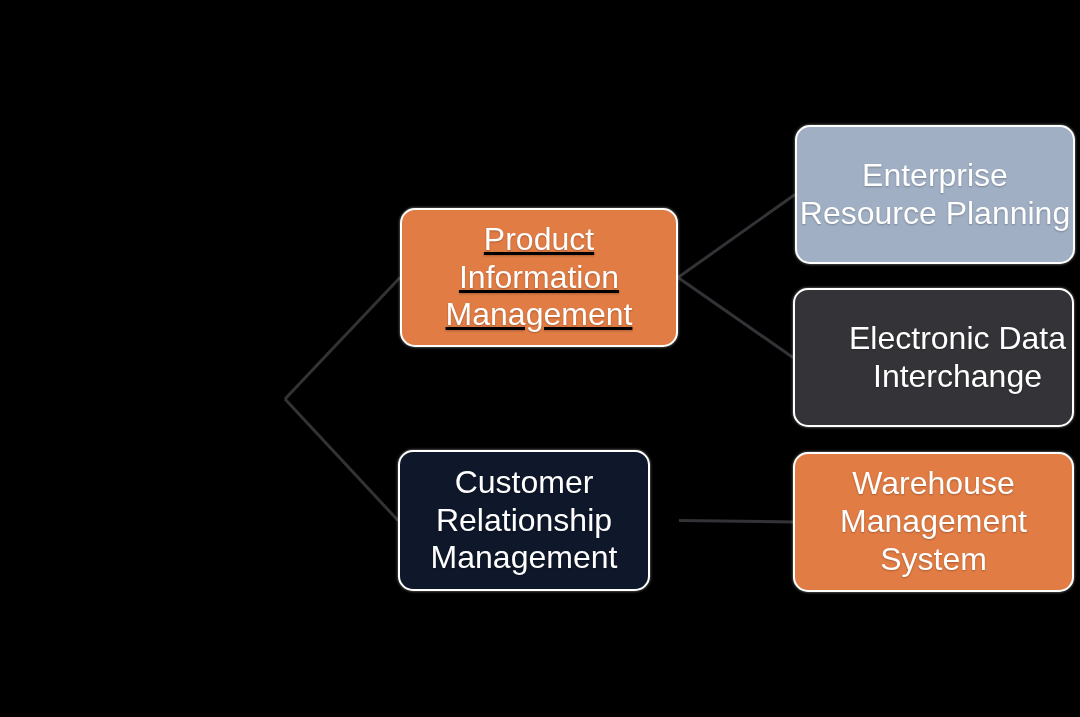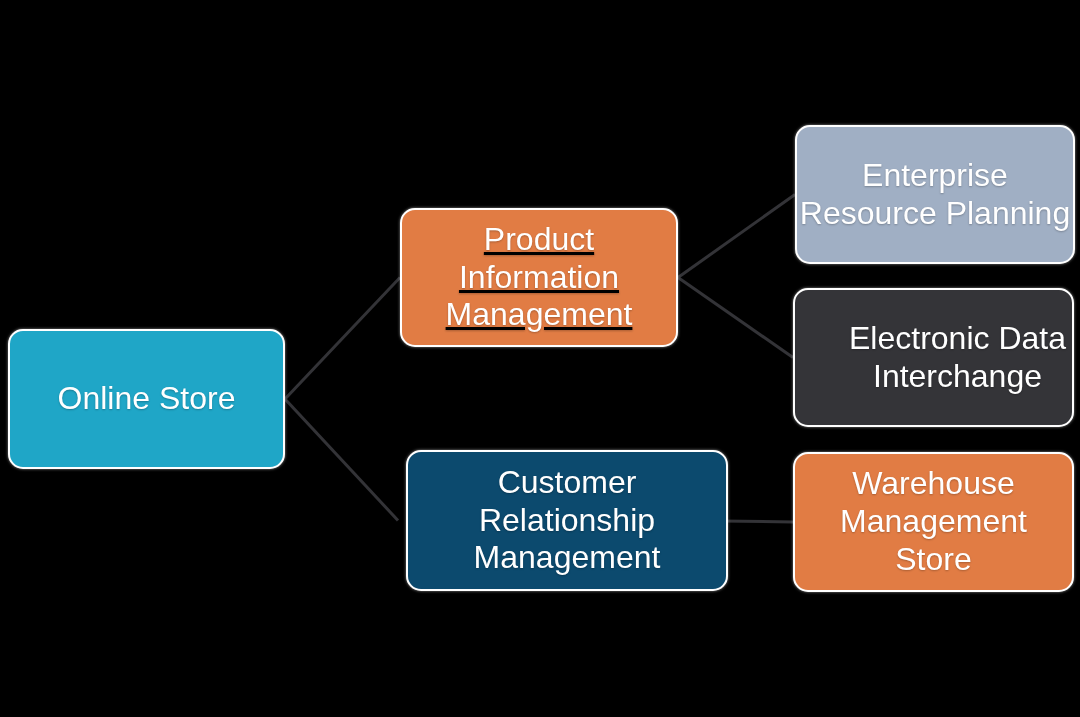--- a/index.html
+++ b/index.html
@@ -47,45 +47,42 @@
 <div class="canvas" style="background: rgb(0, 0, 0);">
 
   <svg id="connector-layer" width="1080" height="717" viewBox="0 0 1080 717">
       <line x1="285" y1="399" x2="400" y2="277.5" stroke="#333337" stroke-width="3"></line>
       <line x1="285" y1="399" x2="398" y2="520.5" stroke="#333337" stroke-width="3"></line>
       <line x1="678" y1="277.5" x2="795" y2="194.5" stroke="#333337" stroke-width="3"></line>
       <line x1="678" y1="277.5" x2="793" y2="357.5" stroke="#333337" stroke-width="3"></line>
       <line x1="679" y1="520.5" x2="793" y2="522" stroke="#333337" stroke-width="3"></line>
     </svg>
 
-  <div class="node" style="left: 8px; top: 329px; width: 277px; height: 140px; background: rgb(31, 166, 199);">
-    <span class="label">Online Store</span>
-  </div>
 
   <div class="node" style="left: 400px; top: 208px; width: 278px; height: 139px; background: rgb(225, 124, 68); text-decoration: underline;">
     <span class="label">Product
 Information
 Management</span>
   </div>
 
-  <div class="node" style="left: 398px; top: 450px; width: 322px; height: 141px; background: #0c4a6e; margin-left: 8px;">
+  <div class="node" style="left: 398px; top: 450px; width: 252px; height: 141px; background: #0f172a;">
     <span class="label">Customer
 Relationship
 Management</span>
   </div>
 
   <div class="node" style="left: 795px; top: 125px; width: 280px; height: 139px; background: rgb(160, 175, 196);">
     <span class="label">Enterprise
 Resource Planning</span>
   </div>
 
   <div class="node" style="left: 793px; top: 288px; width: 281px; height: 139px; background: rgb(52, 52, 56); padding-left: 48px;">
     <span class="label">Electronic Data
 Interchange</span>
   </div>
 
   <div class="node" style="left: 793px; top: 452px; width: 281px; height: 140px; background: rgb(225, 124, 68);">
     <span class="label">Warehouse
 Management
-Store</span>
+System</span>
   </div>
 
 </div>
 
 </body></html>

